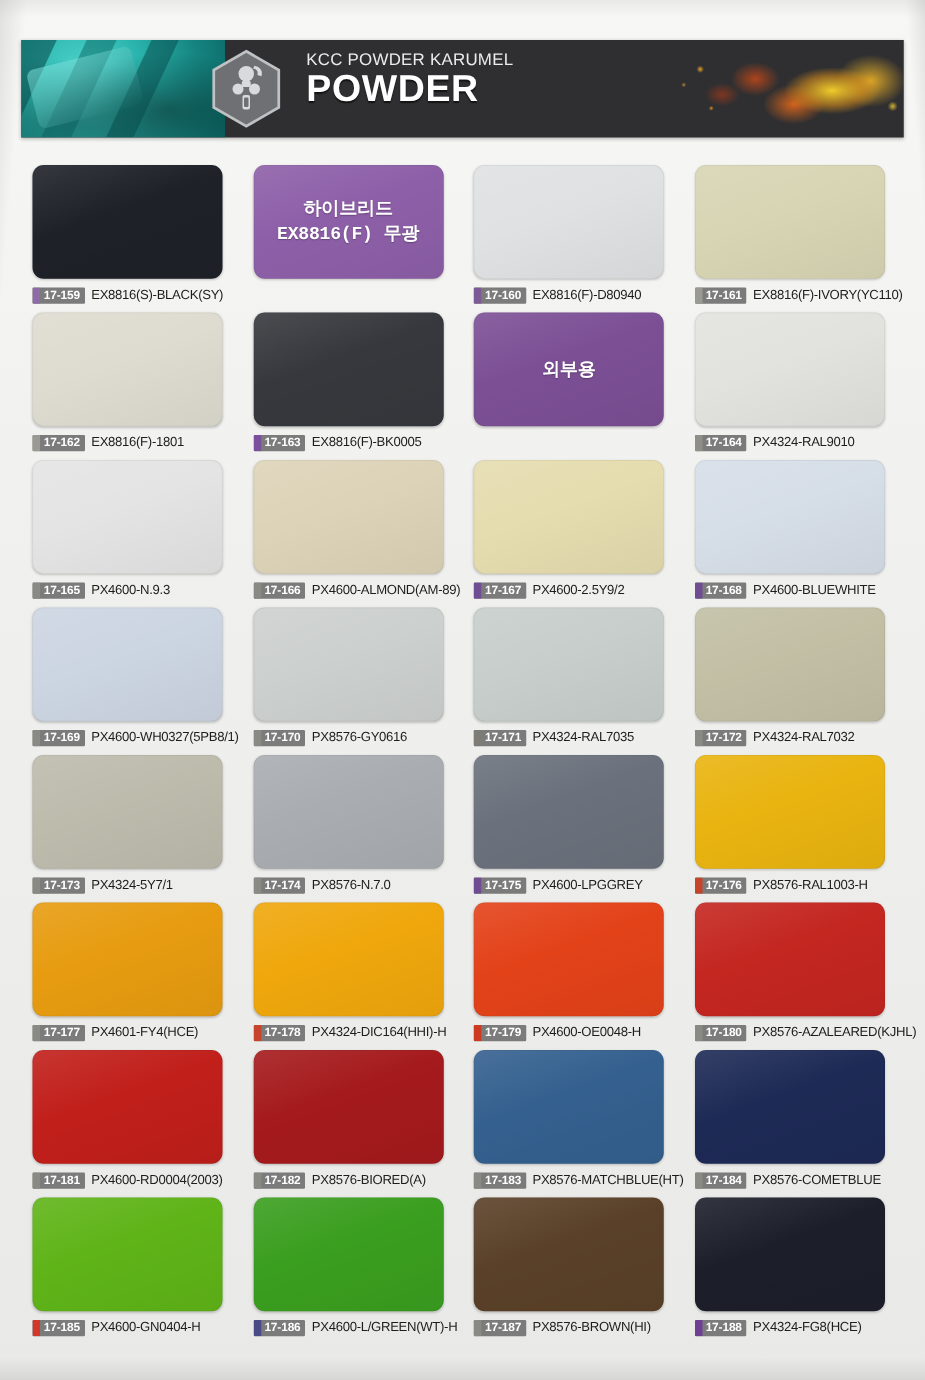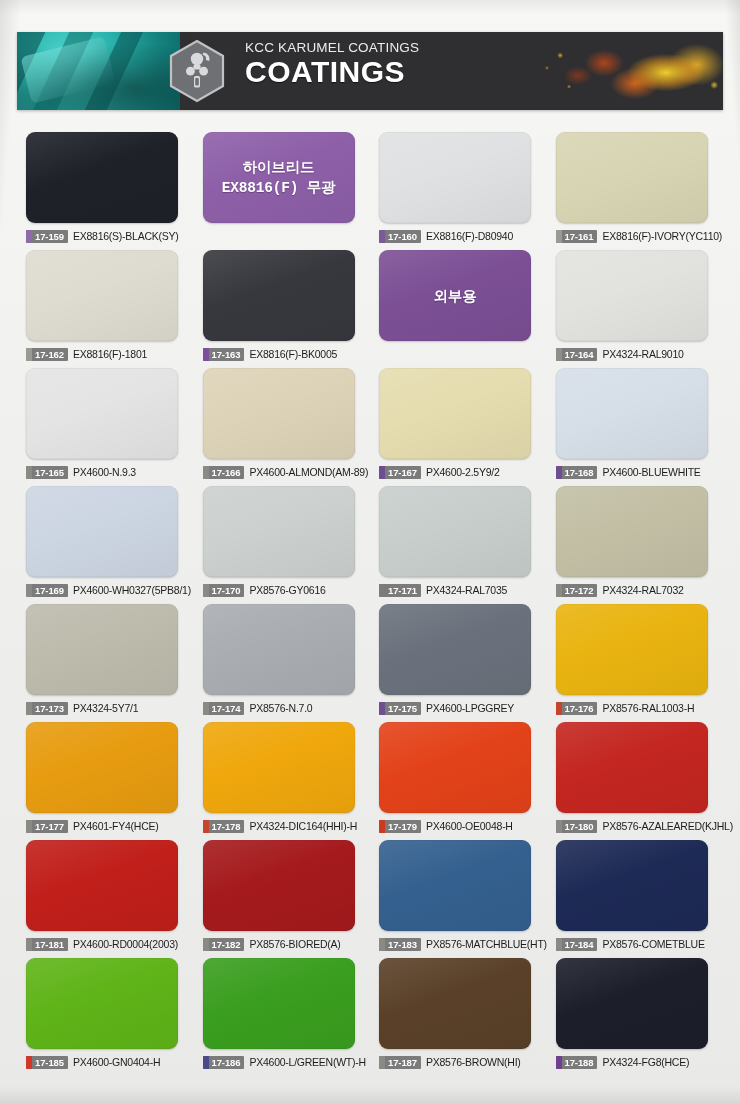--- a/index.html
+++ b/index.html
@@ -245,22 +245,22 @@
         <circle cx="24.4" cy="32.2" r="4.4"></circle>
         <circle cx="37.6" cy="32.2" r="4.4"></circle>
         <rect x="28.0" y="37.0" width="6.0" height="11.5" rx="1.6"></rect>
       </g>
       <rect x="29.2" y="39.0" width="3.6" height="7.6" rx="1" fill="#6e7073"></rect>
     </svg>
 
     <div class="banner-burst"></div>
 
     <div class="banner-text">
-      <div class="banner-kicker">KCC KARUMEL COATINGS</div>
-      <div class="banner-brand">COATINGS</div>
+      <div class="banner-kicker">KCC POWDER KARUMEL</div>
+      <div class="banner-brand">POWDER</div>
     </div>
   </div>
 
   <div id="grid">
       <div class="cell">
         <div class="chip" style="background: rgb(30, 33, 40);"></div>
         <div class="caption">
           <div class="badge">
             <span class="badge-stripe" style="background: rgb(142, 107, 168);"></span>
             <span class="badge-code">17-159</span>

